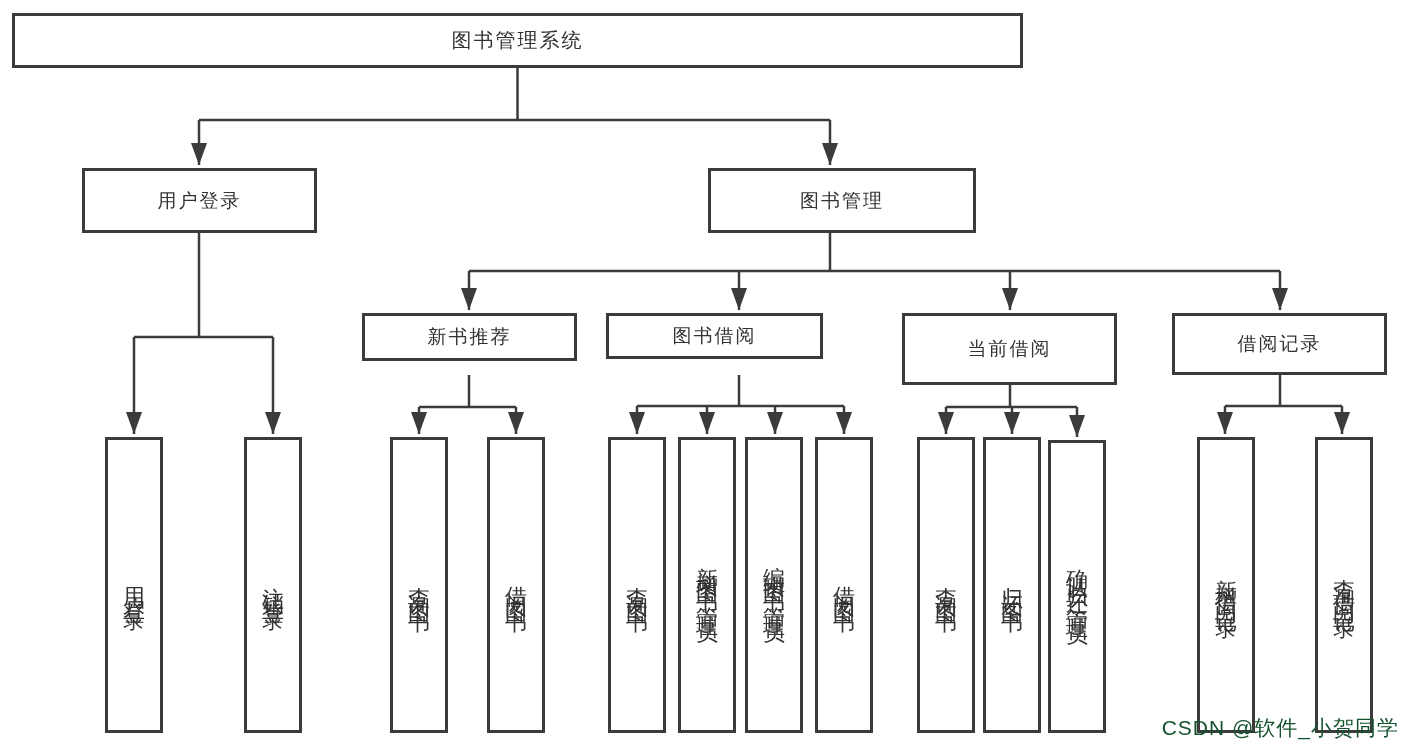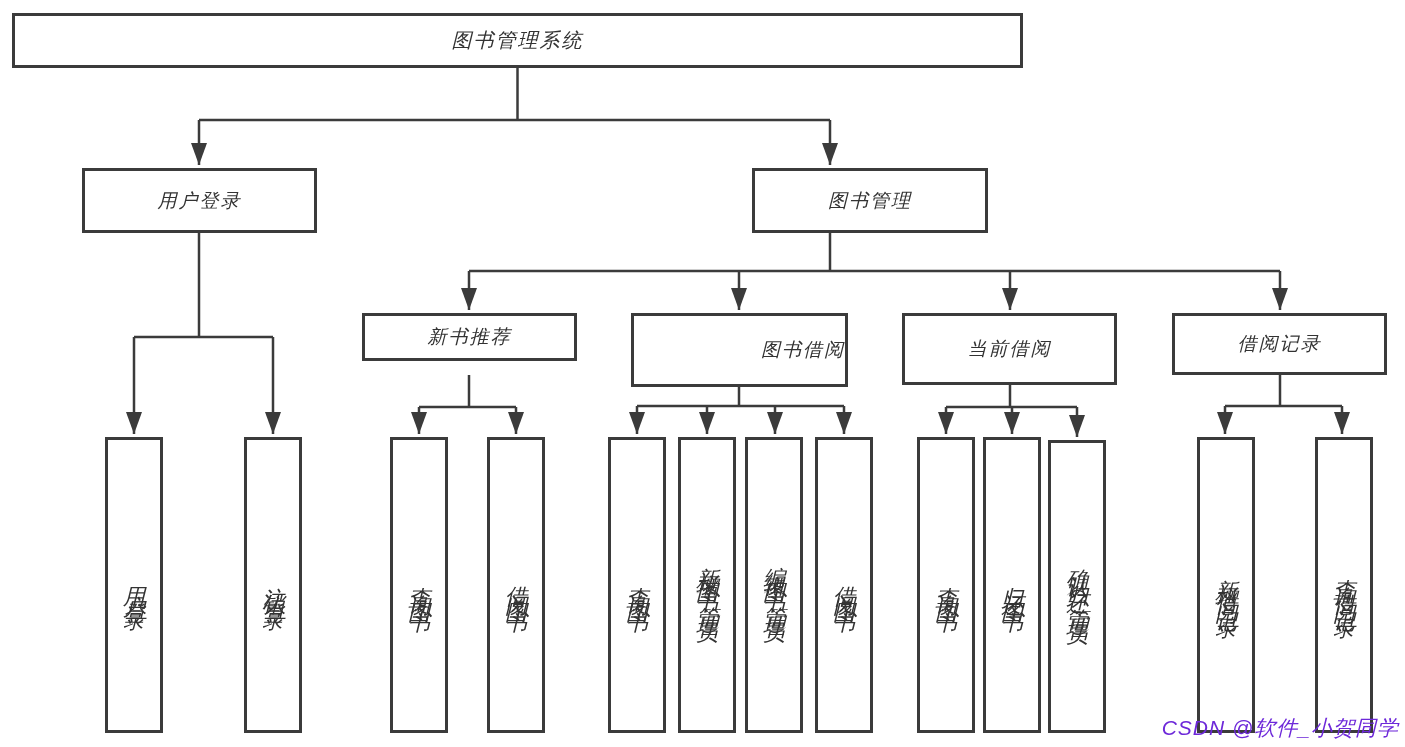--- a/index.html
+++ b/index.html
@@ -8,21 +8,20 @@
     --bg:#ffffff;
   }
   html,body{margin:0;padding:0;background:var(--bg);}
   .stage{
     position:relative;
     width:1405px;height:747px;
     background:var(--bg);
     overflow:hidden;
     font-family:"Liberation Sans","DejaVu Sans",sans-serif;
     color:var(--text);
-    font-style:italic;
   }
   .connectors{
     position:absolute;left:0;top:0;width:1405px;height:747px;
     pointer-events:none;
   }
   .box{
     position:absolute;
     box-sizing:border-box;
     border:3px solid var(--line);
     background:var(--bg);
@@ -42,43 +41,43 @@
     writing-mode:vertical-rl;
     text-orientation:mixed;
     font-size:22px;
     letter-spacing:8px;
     line-height:1;
     white-space:nowrap;
   }
   
   #node-root          {left:12px;  top:13px;  width:1011px;height:55px;}
   #node-user-login    {left:82px;  top:168px; width:235px; height:65px;}
-  #node-book-mgmt     {left:752px; top:168px; width:236px; height:65px;}
+  #node-book-mgmt     {left:708px; top:168px; width:268px; height:65px;}
   #node-new-book-rec  {left:362px; top:313px; width:215px; height:48px;}
-  #node-book-borrow   {left:631px; top:313px; width:217px; height:74px;justify-content:flex-end;}
+  #node-book-borrow   {left:606px; top:313px; width:217px; height:46px;}
   #node-current-borrow{left:902px; top:313px; width:215px; height:72px;}
   #node-borrow-record {left:1172px;top:313px; width:215px; height:62px;}
   #leaf-user-login    {left:105px;}
   #leaf-logout        {left:244px;}
   #leaf-query-book-1  {left:390px;}
   #leaf-borrow-book-1 {left:487px;}
   #leaf-query-book-2  {left:608px;}
   #leaf-add-book      {left:678px;}
   #leaf-edit-book     {left:745px;}
   #leaf-borrow-book-2 {left:815px;}
   #leaf-query-book-3  {left:917px;}
   #leaf-return-book   {left:983px;}
   #leaf-confirm-return{left:1048px;top:440px;height:293px;}
   #leaf-add-record    {left:1197px;}
   #leaf-query-record  {left:1315px;}
   .watermark{
     position:absolute;
     right:6px;bottom:5px;
     font-size:21px;
-    color:#6d28d9;
+    color:#14532d;
     letter-spacing:1px;
     white-space:nowrap;
     z-index:5;
   }
 </style>
 </head>
 <body>
 
 <div class="stage">
 

